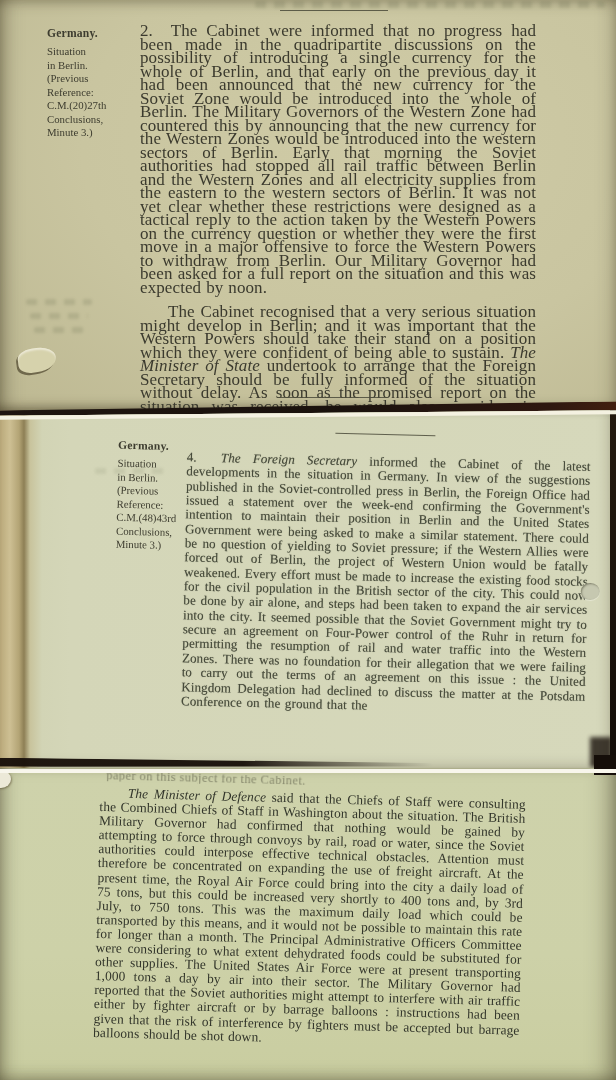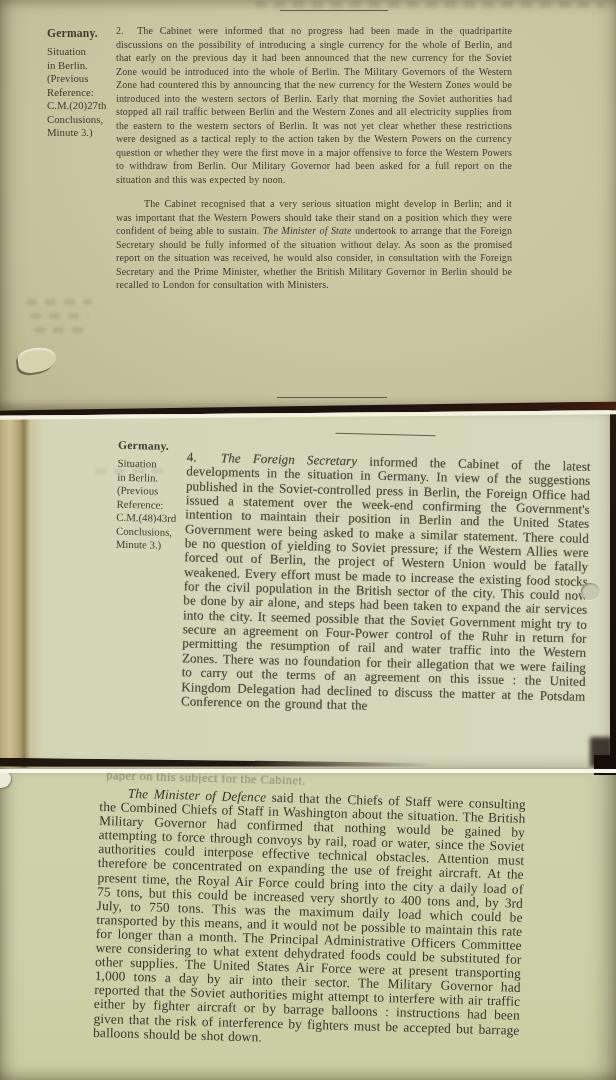--- a/index.html
+++ b/index.html
@@ -32,21 +32,21 @@
   .rule-b1{left:277px;top:397px;width:110px;}
   .rule-t2{left:335px;top:22px;width:100px;}
 
   .marginnote{position:absolute;color:#3d3c2f;}
   .m1{left:47px;top:27px;width:72px;}
   .m2{left:118px;top:33px;width:72px;}
   .mhead{font-weight:bold;font-size:11.6px;letter-spacing:.2px;margin-bottom:5px;}
   .mline{font-size:10.8px;line-height:13.5px;white-space:nowrap;}
 
   .bodyblock{position:absolute;color:#3b3a2e;}
-  .b1{left:116px;top:24px;width:396px;font-size:10px;line-height:13.5px;word-spacing:.6px;}
+  .b1{left:140px;top:24px;width:396px;font-size:17px;line-height:13.5px;word-spacing:.6px;}
   .b2{left:187px;top:43px;width:404px;font-size:13px;line-height:14.35px;word-spacing:1.2px;
       color:#474b3b;text-shadow:0 0 .8px rgba(71,75,59,.55);}
   .b3{left:100px;top:18px;width:426px;font-size:13.4px;line-height:14.1px;word-spacing:.8px;
       color:#33362b;}
   .para{margin:0;text-align:justify;letter-spacing:.1px;}
   .para+.para{margin-top:11px;}
   .indent{text-indent:28px;}
   em{font-style:italic;}
 
   .band{position:absolute;z-index:5;}

